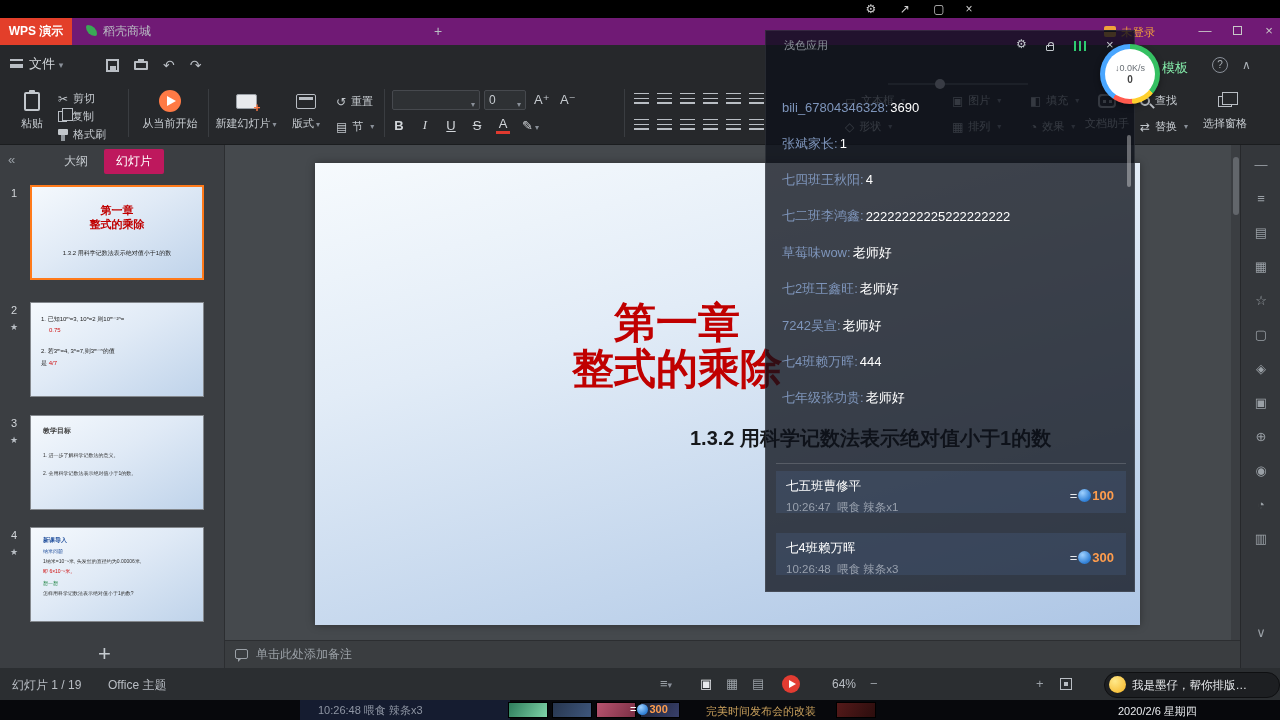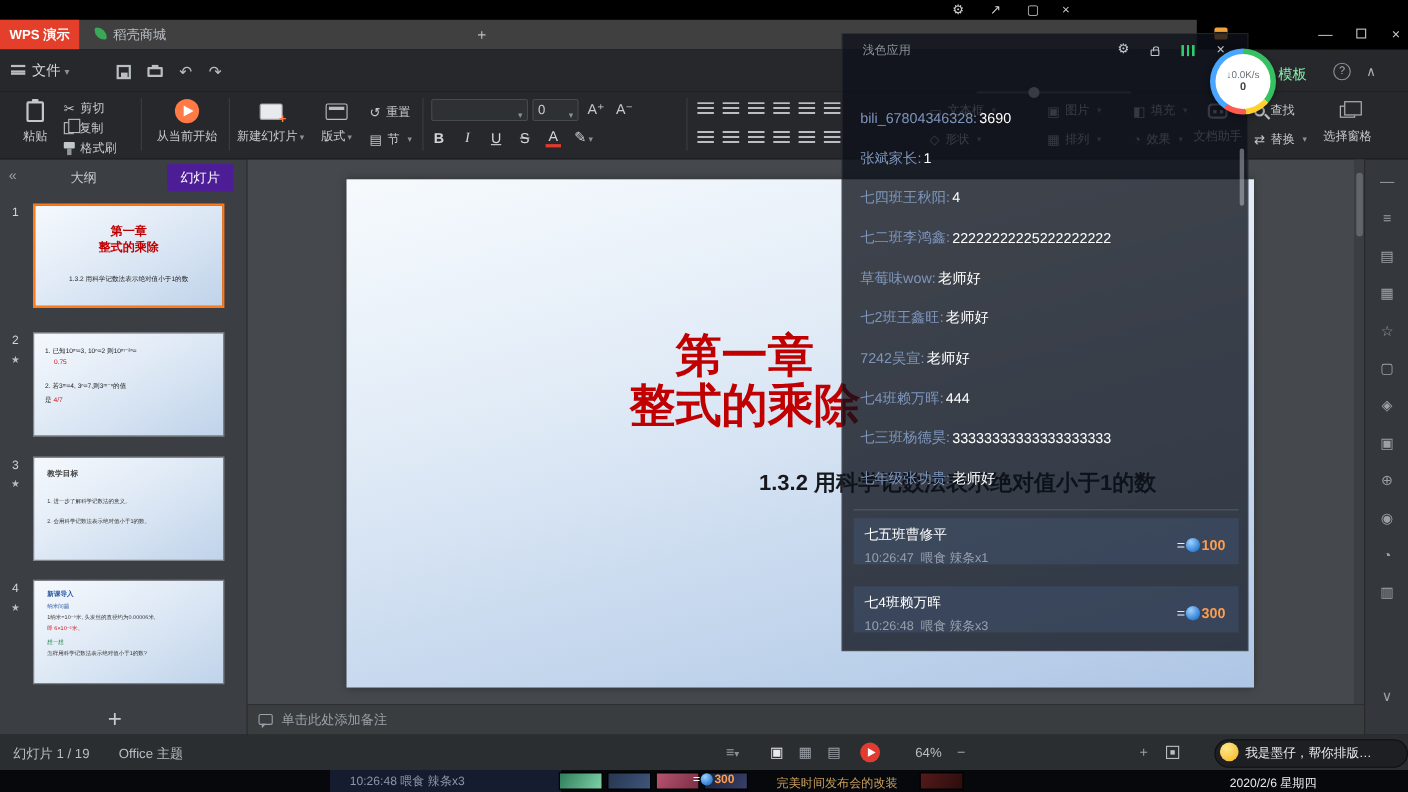--- a/index.html
+++ b/index.html
@@ -5,21 +5,21 @@
   *{box-sizing:border-box;margin:0;padding:0;}
   html,body{width:1280px;height:720px;}
   body{position:relative;font-family:"Liberation Sans","DejaVu Sans",sans-serif;background:#000;overflow:hidden;}
   .a{position:absolute;}
 
   
   #top-strip{left:0;top:0;width:1280px;height:18px;background:#000;}
   .ts-ico{position:absolute;top:1px;width:22px;text-align:center;color:#cfcfcf;font-size:12px;line-height:16px;}
 
   
-  #tabbar{left:0;top:18px;width:1088px;height:27px;background:#404040;}
+  #tabbar{left:0;top:18px;width:1280px;height:27px;background:#701a75;}
   #wps-logo{left:0;top:0;width:72px;height:27px;background:#e33f2a;color:#fff;font-size:12px;font-weight:bold;text-align:center;line-height:27px;}
   #store-tab{left:72px;top:0;height:27px;line-height:27px;color:#b9bec4;font-size:12px;padding-left:14px;}
   .leaf{display:inline-block;width:11px;height:11px;background:#3aa856;border-radius:2px 9px 2px 9px;margin-right:6px;vertical-align:-1px;}
   #doc-tab{left:180px;top:0;width:240px;height:27px;background:#3a3a3a;color:#cfd3d7;font-size:11.5px;line-height:27px;padding-left:8px;white-space:nowrap;}
   .pticon{display:inline-block;width:13px;height:13px;background:#e8492f;color:#fff;font-size:10px;font-weight:bold;text-align:center;line-height:13px;border-radius:2px;margin-right:6px;vertical-align:-2px;}
   .mini-lock{display:inline-block;width:8px;height:6px;border:1px solid #9aa0a6;border-radius:1px;position:relative;margin:0 7px 0 8px;}
   .mini-lock::before{content:"";position:absolute;left:1px;top:-4px;width:4px;height:4px;border:1px solid #9aa0a6;border-bottom:none;border-radius:3px 3px 0 0;}
   .tab-x{color:#b9bec4;font-size:12px;margin-left:4px;}
   #tab-plus{left:428px;top:4px;width:20px;height:20px;text-align:center;line-height:19px;color:#b9bec4;font-size:14px;}
   #login-area{left:1104px;top:5px;height:18px;line-height:18px;font-size:11.5px;color:#f0a13a;}
@@ -75,21 +75,21 @@
   .ico-bot::before{content:"";position:absolute;left:3px;top:4px;width:2.5px;height:2.5px;background:#c2c7cc;box-shadow:6px 0 #c2c7cc;}
   .ico-layers{display:inline-block;width:14px;height:11px;border:1.5px solid #b9bec4;position:relative;}
   .ico-layers::before{content:"";position:absolute;left:3px;top:-5px;width:14px;height:11px;border:1.5px solid #b9bec4;background:#26282b;}
   .gly{color:#c2c7cc;font-size:12px;}
 
   
   #left-panel{left:0;top:145px;width:225px;height:523px;background:#3b3e42;border-right:1px solid #2c2e31;}
   #panel-collapse{left:8px;top:7px;color:#9aa0a6;font-size:13px;}
   #panel-tabs{left:52px;top:4px;display:flex;gap:4px;font-size:12px;color:#c3c8cd;}
   .ptab{padding:4px 12px;border-radius:2px;}
-  .ptab.active{background:#4c1d95;color:#fff;margin-left:48px;}
+  .ptab.active{background:#be185d;color:#fff;}
   .thumb{position:absolute;left:30px;width:174px;height:95px;background:linear-gradient(150deg,#f5f9fd 0%,#e0eaf6 45%,#bfd3ea 100%);border:1px solid #84888d;}
   .thumb.sel{border:2px solid #ff7a1a;}
   .tnum{position:absolute;left:11px;color:#d2d6da;font-size:11px;}
   .tstar{position:absolute;left:10px;color:#b9bec4;font-size:9px;}
   .t-c{position:absolute;width:100%;text-align:center;}
   .red{color:#c00000;}
   #add-slide{left:98px;top:496px;font-size:22px;color:#c6cbd0;}
 
   
   #canvas{left:225px;top:145px;width:1015px;height:495px;background:#45494d;}
@@ -476,24 +476,20 @@
       </div>
     <div class="msg">
         <span class="msg-user">7242吴宣</span>
         <span class="msg-text">老师好</span>
       </div>
     <div class="msg">
         <span class="msg-user">七4班赖万晖</span>
         <span class="msg-text">444</span>
       </div>
     <div class="msg">
-        <span class="msg-user">七三班杨德昊</span>
-        <span class="msg-text">33333333333333333333</span>
-      </div>
-    <div class="msg">
         <span class="msg-user">七年级张功贵</span>
         <span class="msg-text">老师好</span>
       </div>
   </div>
 
   <div id="ov-div"></div>
 
   <div class="giftrow" style="top:440px;">
     <span class="g-user">七五班曹修平</span>
     <span class="g-line"><span>10:26:47</span>&nbsp;&nbsp;<span>喂食 辣条x1</span></span>

